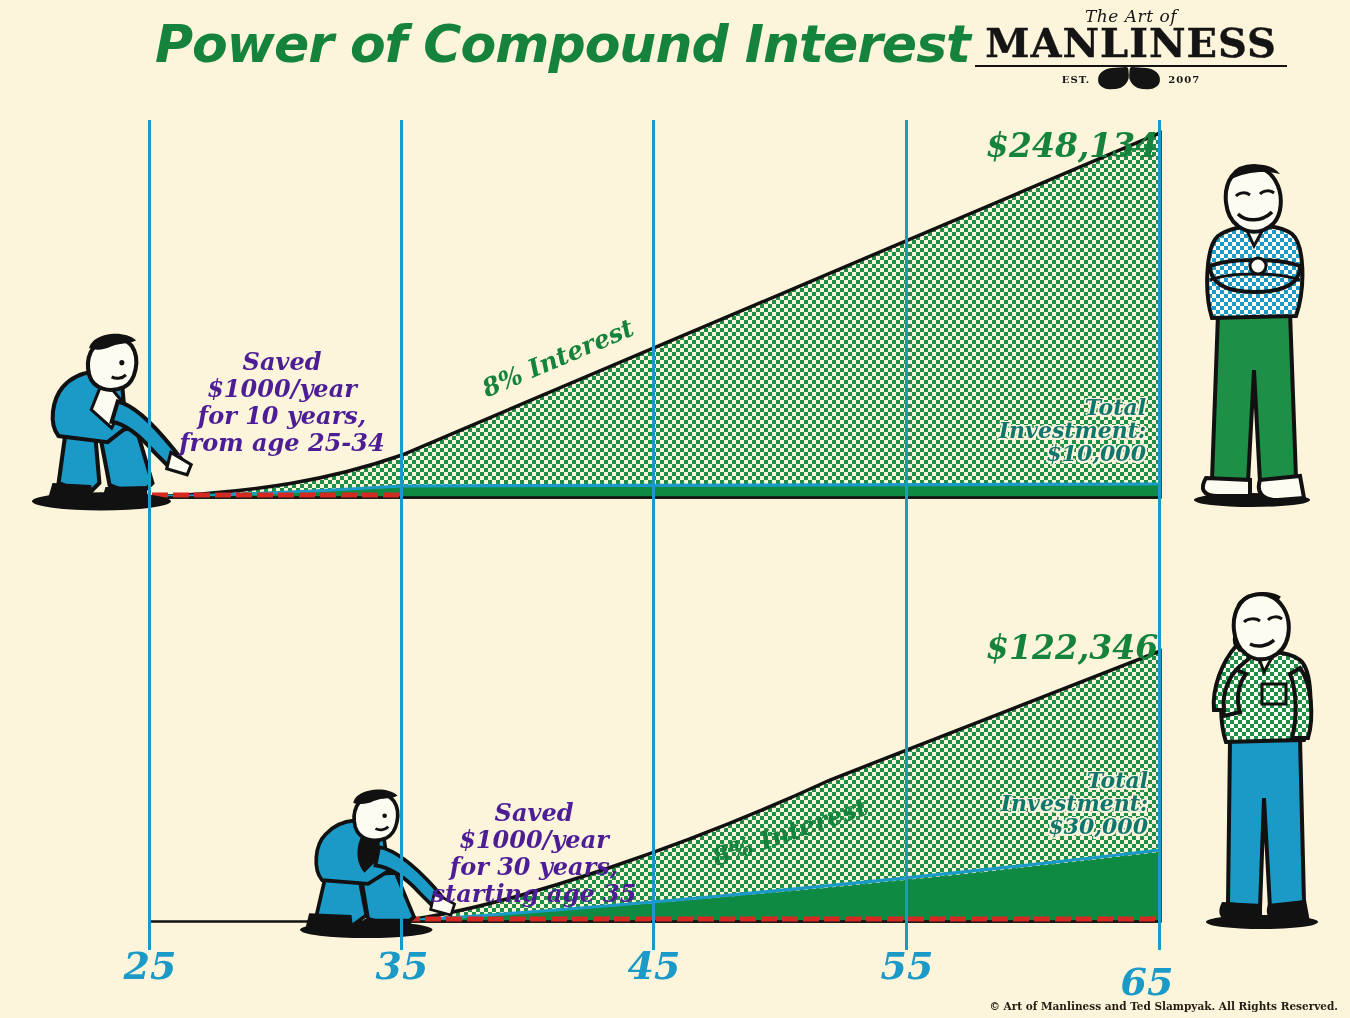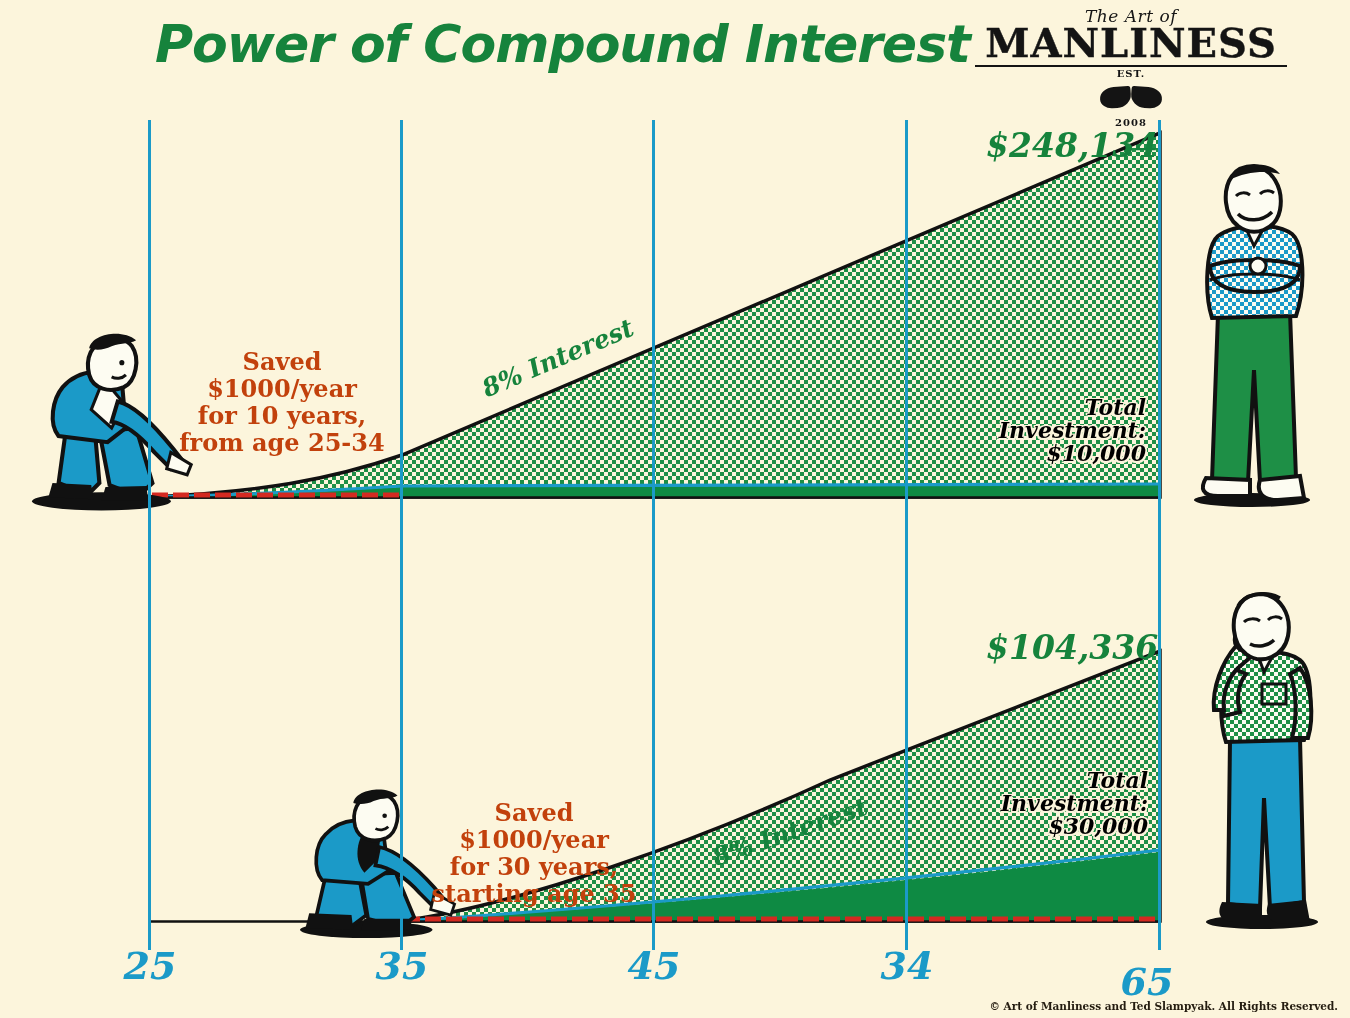--- a/index.html
+++ b/index.html
@@ -30,21 +30,20 @@
   }
   .logo-main{
     font-family:"DejaVu Serif", serif;font-weight:bold;
     font-size:40px;letter-spacing:1px;color:#141414;line-height:1;
     -webkit-text-stroke:0.4px #141414;
   }
   .logo-rule{height:2px;background:#141414;margin-top:2px;position:relative;}
   .logo-bottom{
     display:flex;align-items:center;justify-content:center;gap:8px;
     margin-top:1px;
-    flex-direction:column;
   }
   .logo-est,.logo-year{
     font-family:"DejaVu Serif", serif;font-weight:bold;font-size:10px;
     letter-spacing:1px;color:#141414;
   }
   .mustache{position:relative;width:62px;height:22px;}
   .mustache:before,.mustache:after{
     content:"";position:absolute;top:0;width:31px;height:21px;
     background:#141414;
   }
@@ -58,33 +57,33 @@
     font-family:"DejaVu Serif", serif;font-weight:bold;font-style:italic;
     font-size:38px;color:#1B9AC8;
     transform:translateX(-50%);
   }
 
   .chart-svg{position:absolute;left:0;top:0;pointer-events:none;}
 
   
   .annot{
     position:absolute;
-    font-family:"DejaVu Serif", serif;font-weight:bold;
-    font-size:24px;line-height:1.12;color:#c2410c;text-align:center;
+    font-family:"DejaVu Serif", serif;font-weight:bold;font-style:italic;
+    font-size:24px;line-height:1.12;color:#4c1d95;text-align:center;
     white-space:pre-line;
   }
   .bigval{
     position:absolute;
     font-family:"DejaVu Serif", serif;font-weight:bold;font-style:italic;
     font-size:33px;color:#16833C;white-space:nowrap;
   }
   .total{
     position:absolute;
     font-family:"DejaVu Serif", serif;font-weight:bold;font-style:italic;
-    font-size:22px;line-height:1.05;color:#000000;text-align:right;
+    font-size:22px;line-height:1.05;color:#0f766e;text-align:right;
     white-space:pre-line;
     text-shadow:
       1.5px 0 0 #FCF5DC,-1.5px 0 0 #FCF5DC,0 1.5px 0 #FCF5DC,0 -1.5px 0 #FCF5DC,
       1.5px 1.5px 0 #FCF5DC,-1.5px 1.5px 0 #FCF5DC,1.5px -1.5px 0 #FCF5DC,-1.5px -1.5px 0 #FCF5DC;
   }
   .interest{
     position:absolute;
     font-family:"DejaVu Serif", serif;font-weight:bold;font-style:italic;
     font-size:25px;color:#16833C;white-space:nowrap;
     transform-origin:left bottom;
@@ -102,21 +101,21 @@
 
   <div class="title">Power of Compound Interest</div>
 
   <div class="logo">
     <div class="logo-script">The Art of</div>
     <div class="logo-main">MANLINESS</div>
     <div class="logo-rule"></div>
     <div class="logo-bottom">
       <span class="logo-est">EST.</span>
       <span class="mustache"></span>
-      <span class="logo-year">2008</span>
+      <span class="logo-year">2007</span>
     </div>
   </div>
 
   <svg class="chart-svg" width="1350" height="1018" viewBox="0 0 1350 1018">
     <defs>
       <pattern id="checker" width="8" height="8" patternUnits="userSpaceOnUse">
         <rect width="8" height="8" fill="#FCF5DC"></rect>
         <rect width="4" height="4" fill="#1E8F46"></rect>
         <rect x="4" y="4" width="4" height="4" fill="#1E8F46"></rect>
       </pattern>
@@ -246,36 +245,36 @@
 
   <div class="gridline" style="left:148px;top:120px;height:830px;"></div>
   <div class="gridline" style="left:400px;top:120px;height:830px;"></div>
   <div class="gridline" style="left:652px;top:120px;height:830px;"></div>
   <div class="gridline" style="left:905px;top:120px;height:830px;"></div>
   <div class="gridline" style="left:1158px;top:120px;height:830px;"></div>
 
   <div class="axis-label" style="left:150px;top:943px;">25</div>
   <div class="axis-label" style="left:402px;top:943px;">35</div>
   <div class="axis-label" style="left:654px;top:943px;">45</div>
-  <div class="axis-label" style="left:907px;top:943px;">34</div>
+  <div class="axis-label" style="left:907px;top:943px;">55</div>
   <div class="axis-label" style="left:1147px;top:959px;">65</div>
 
   <div class="annot" style="left:167px;top:349px;width:230px;">Saved $1000/year
 for 10 years,
 from age 25-34</div>
   <div class="bigval" style="left:986px;top:126px;">$248,134</div>
   <div class="interest" style="left:489px;top:374px;transform:rotate(-23deg);">8% Interest</div>
   <div class="total" style="left:930px;top:396px;width:216px;">Total
 Investment:
 $10,000</div>
 
   <div class="annot" style="left:418px;top:800px;width:232px;">Saved $1000/year
 for 30 years,
 starting age 35</div>
-  <div class="bigval" style="left:986px;top:628px;">$104,336</div>
+  <div class="bigval" style="left:986px;top:628px;">$122,346</div>
   <div class="interest" style="left:718px;top:843px;transform:rotate(-19deg);">8% Interest</div>
   <div class="total" style="left:948px;top:769px;width:200px;">Total
 Investment:
 $30,000</div>
 
   <div class="copyright">© Art of Manliness and Ted Slampyak. All Rights Reserved.</div>
 
 </div>
 
 </body></html>

